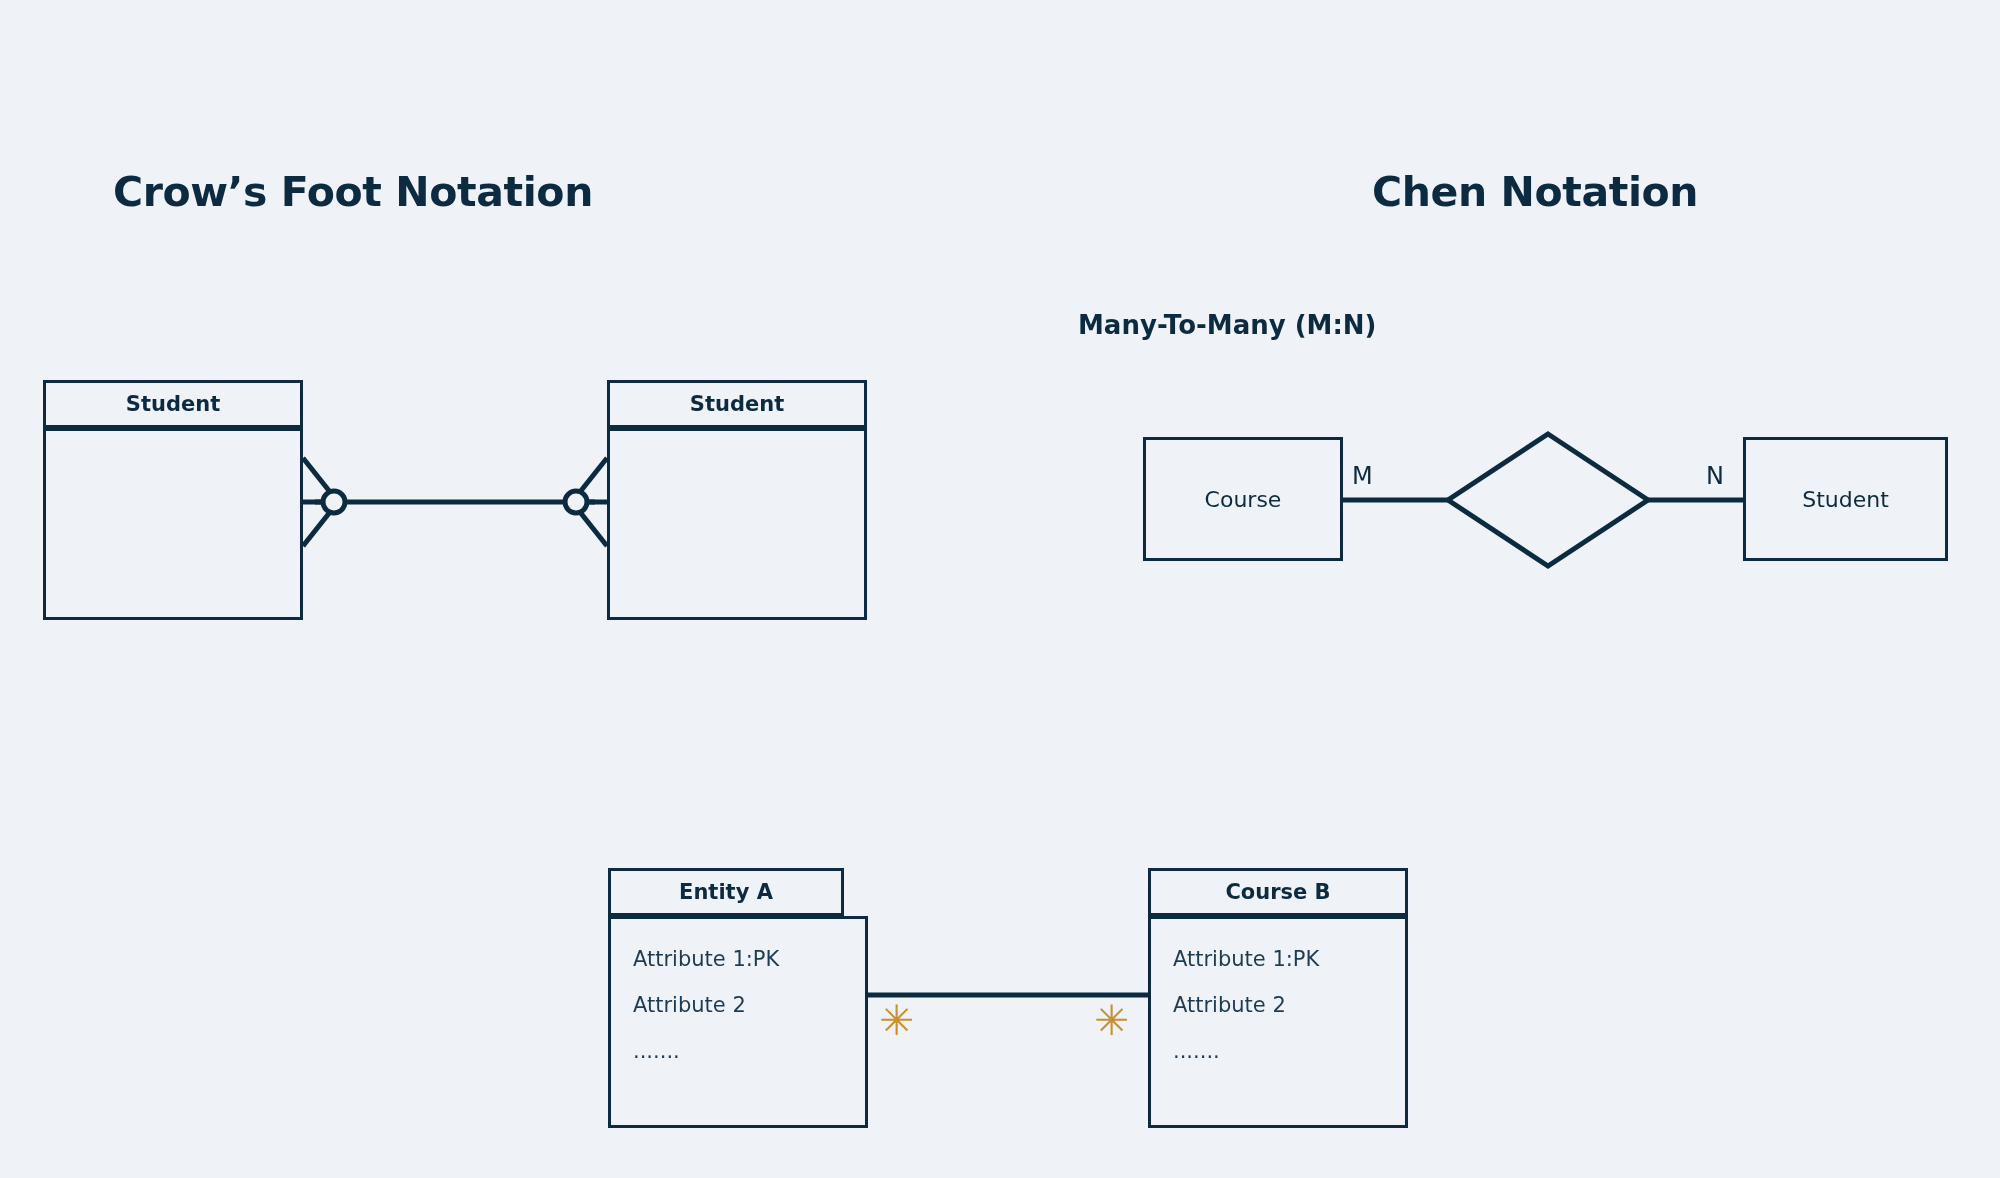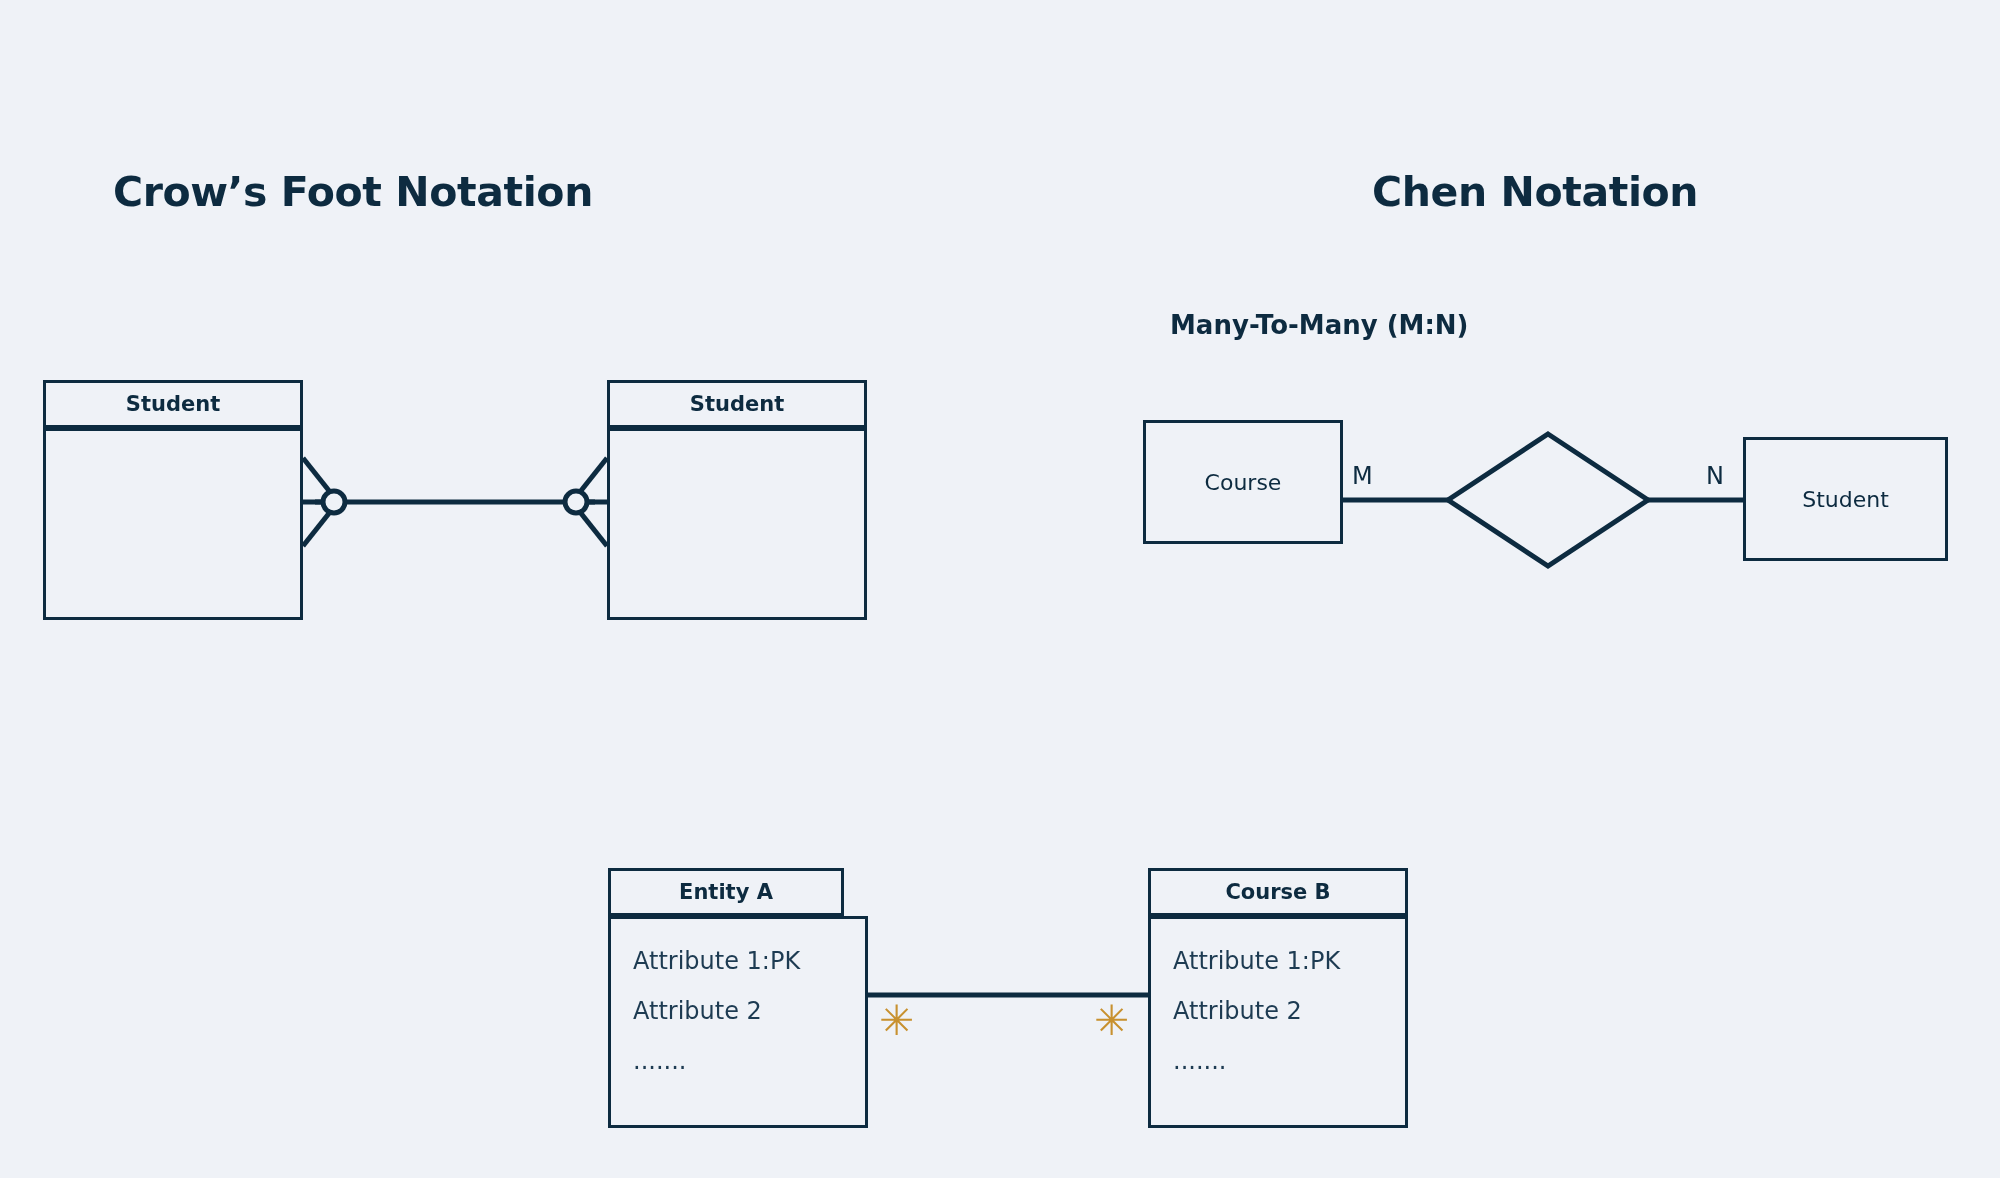--- a/index.html
+++ b/index.html
@@ -55,21 +55,21 @@
   }
   .ent-body {
     position: absolute;
     box-sizing: border-box;
     border: 3px solid #0d2b40;
     border-top: 3px solid #0d2b40;
     background: #eff2f7;
   }
   .attr-line {
     font-family: "DejaVu Sans", sans-serif;
-    font-size: 24px;
+    font-size: 21px;
     color: #1d3b52;
     white-space: nowrap;
   }
   
   .chen-box {
     position: absolute;
     box-sizing: border-box;
     border: 3px solid #0d2b40;
     background: #eff2f7;
     display: flex;
@@ -121,23 +121,23 @@
     <div class="ent-header">Student</div>
   </div>
   <div class="ent-body" style="left:43px; top:428px; width:260px; height:192px;"></div>
 
   <div class="ent-box" style="left:607px; top:380px; width:260px; height:48px;">
     <div class="ent-header">Student</div>
   </div>
   <div class="ent-body" style="left:607px; top:428px; width:260px; height:192px;"></div>
 
   <div class="section-title" style="left:1372px; top:168px;">Chen Notation</div>
-  <div class="sub-title" style="left:1170px; top:310px;">Many-To-Many (M:N)</div>
+  <div class="sub-title" style="left:1078px; top:310px;">Many-To-Many (M:N)</div>
 
-  <div class="chen-box" style="left:1143px; top:420px; width:200px; height:124px;">
+  <div class="chen-box" style="left:1143px; top:437px; width:200px; height:124px;">
     <span>Course</span>
   </div>
 
   <div class="chen-box" style="left:1743px; top:437px; width:205px; height:124px;">
     <span>Student</span>
   </div>
 
   <div class="card-label" style="left:1352px; top:462px;">M</div>
   <div class="card-label" style="left:1706px; top:462px;">N</div>
 

